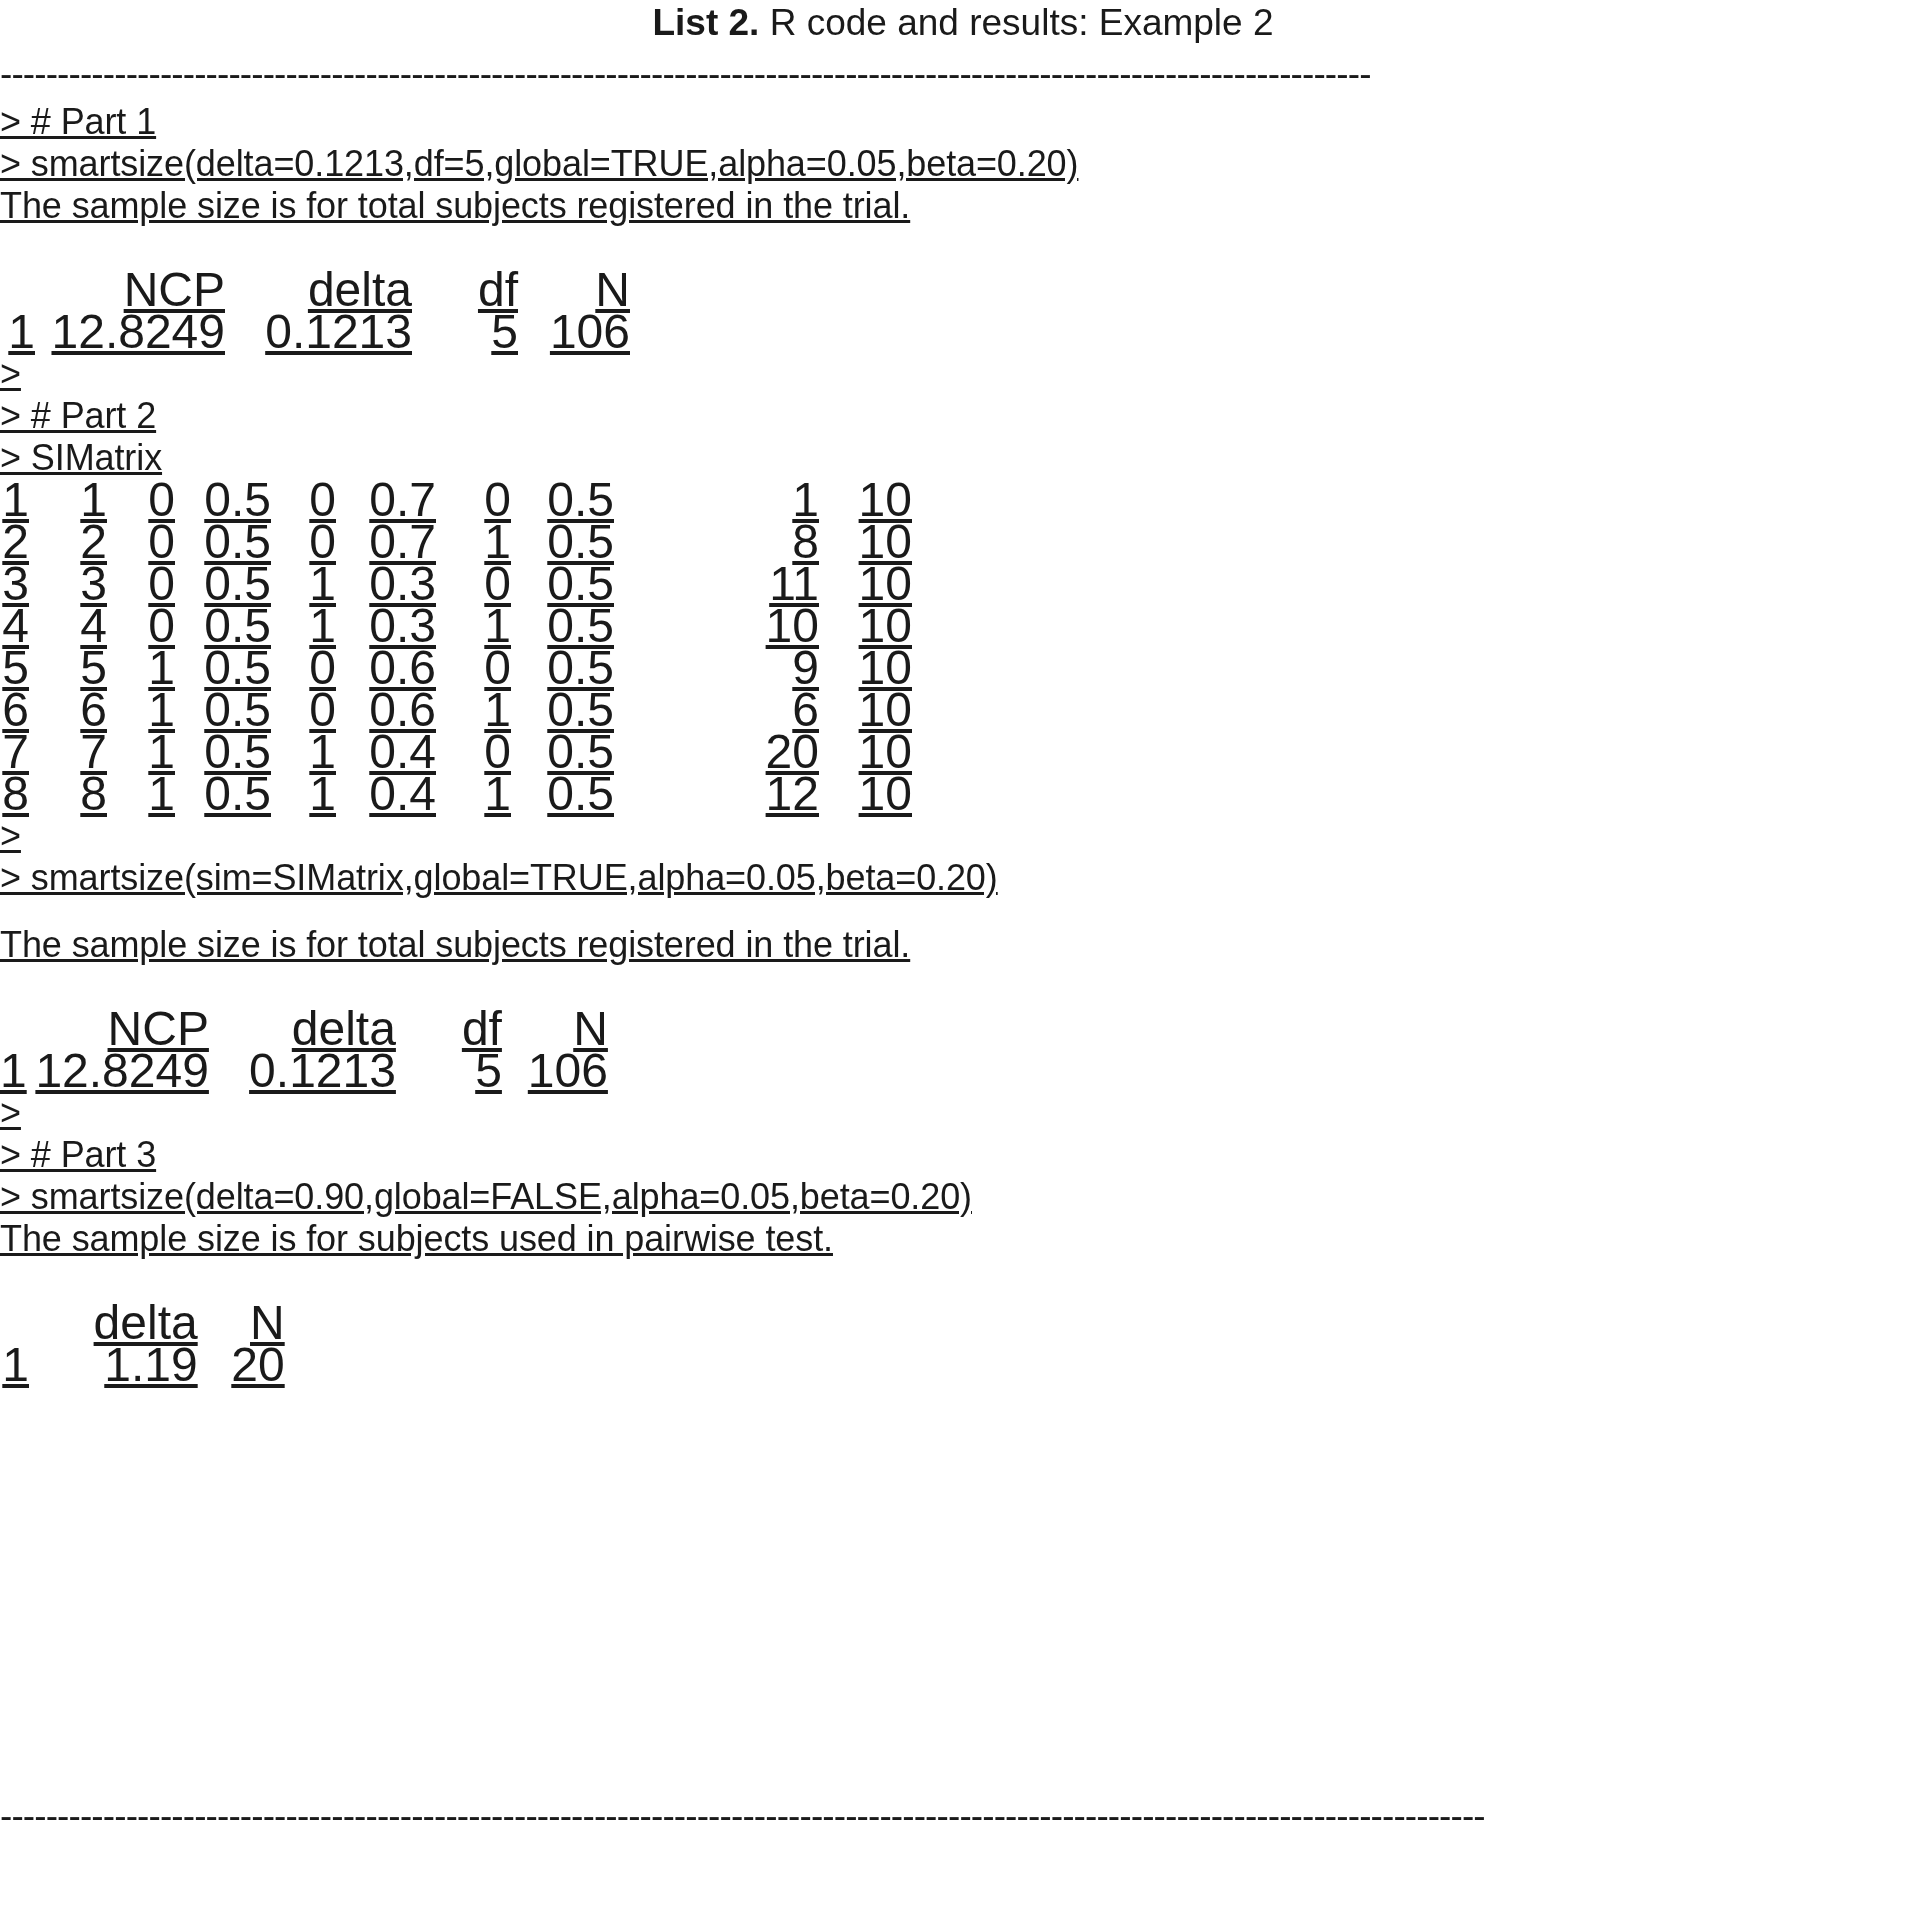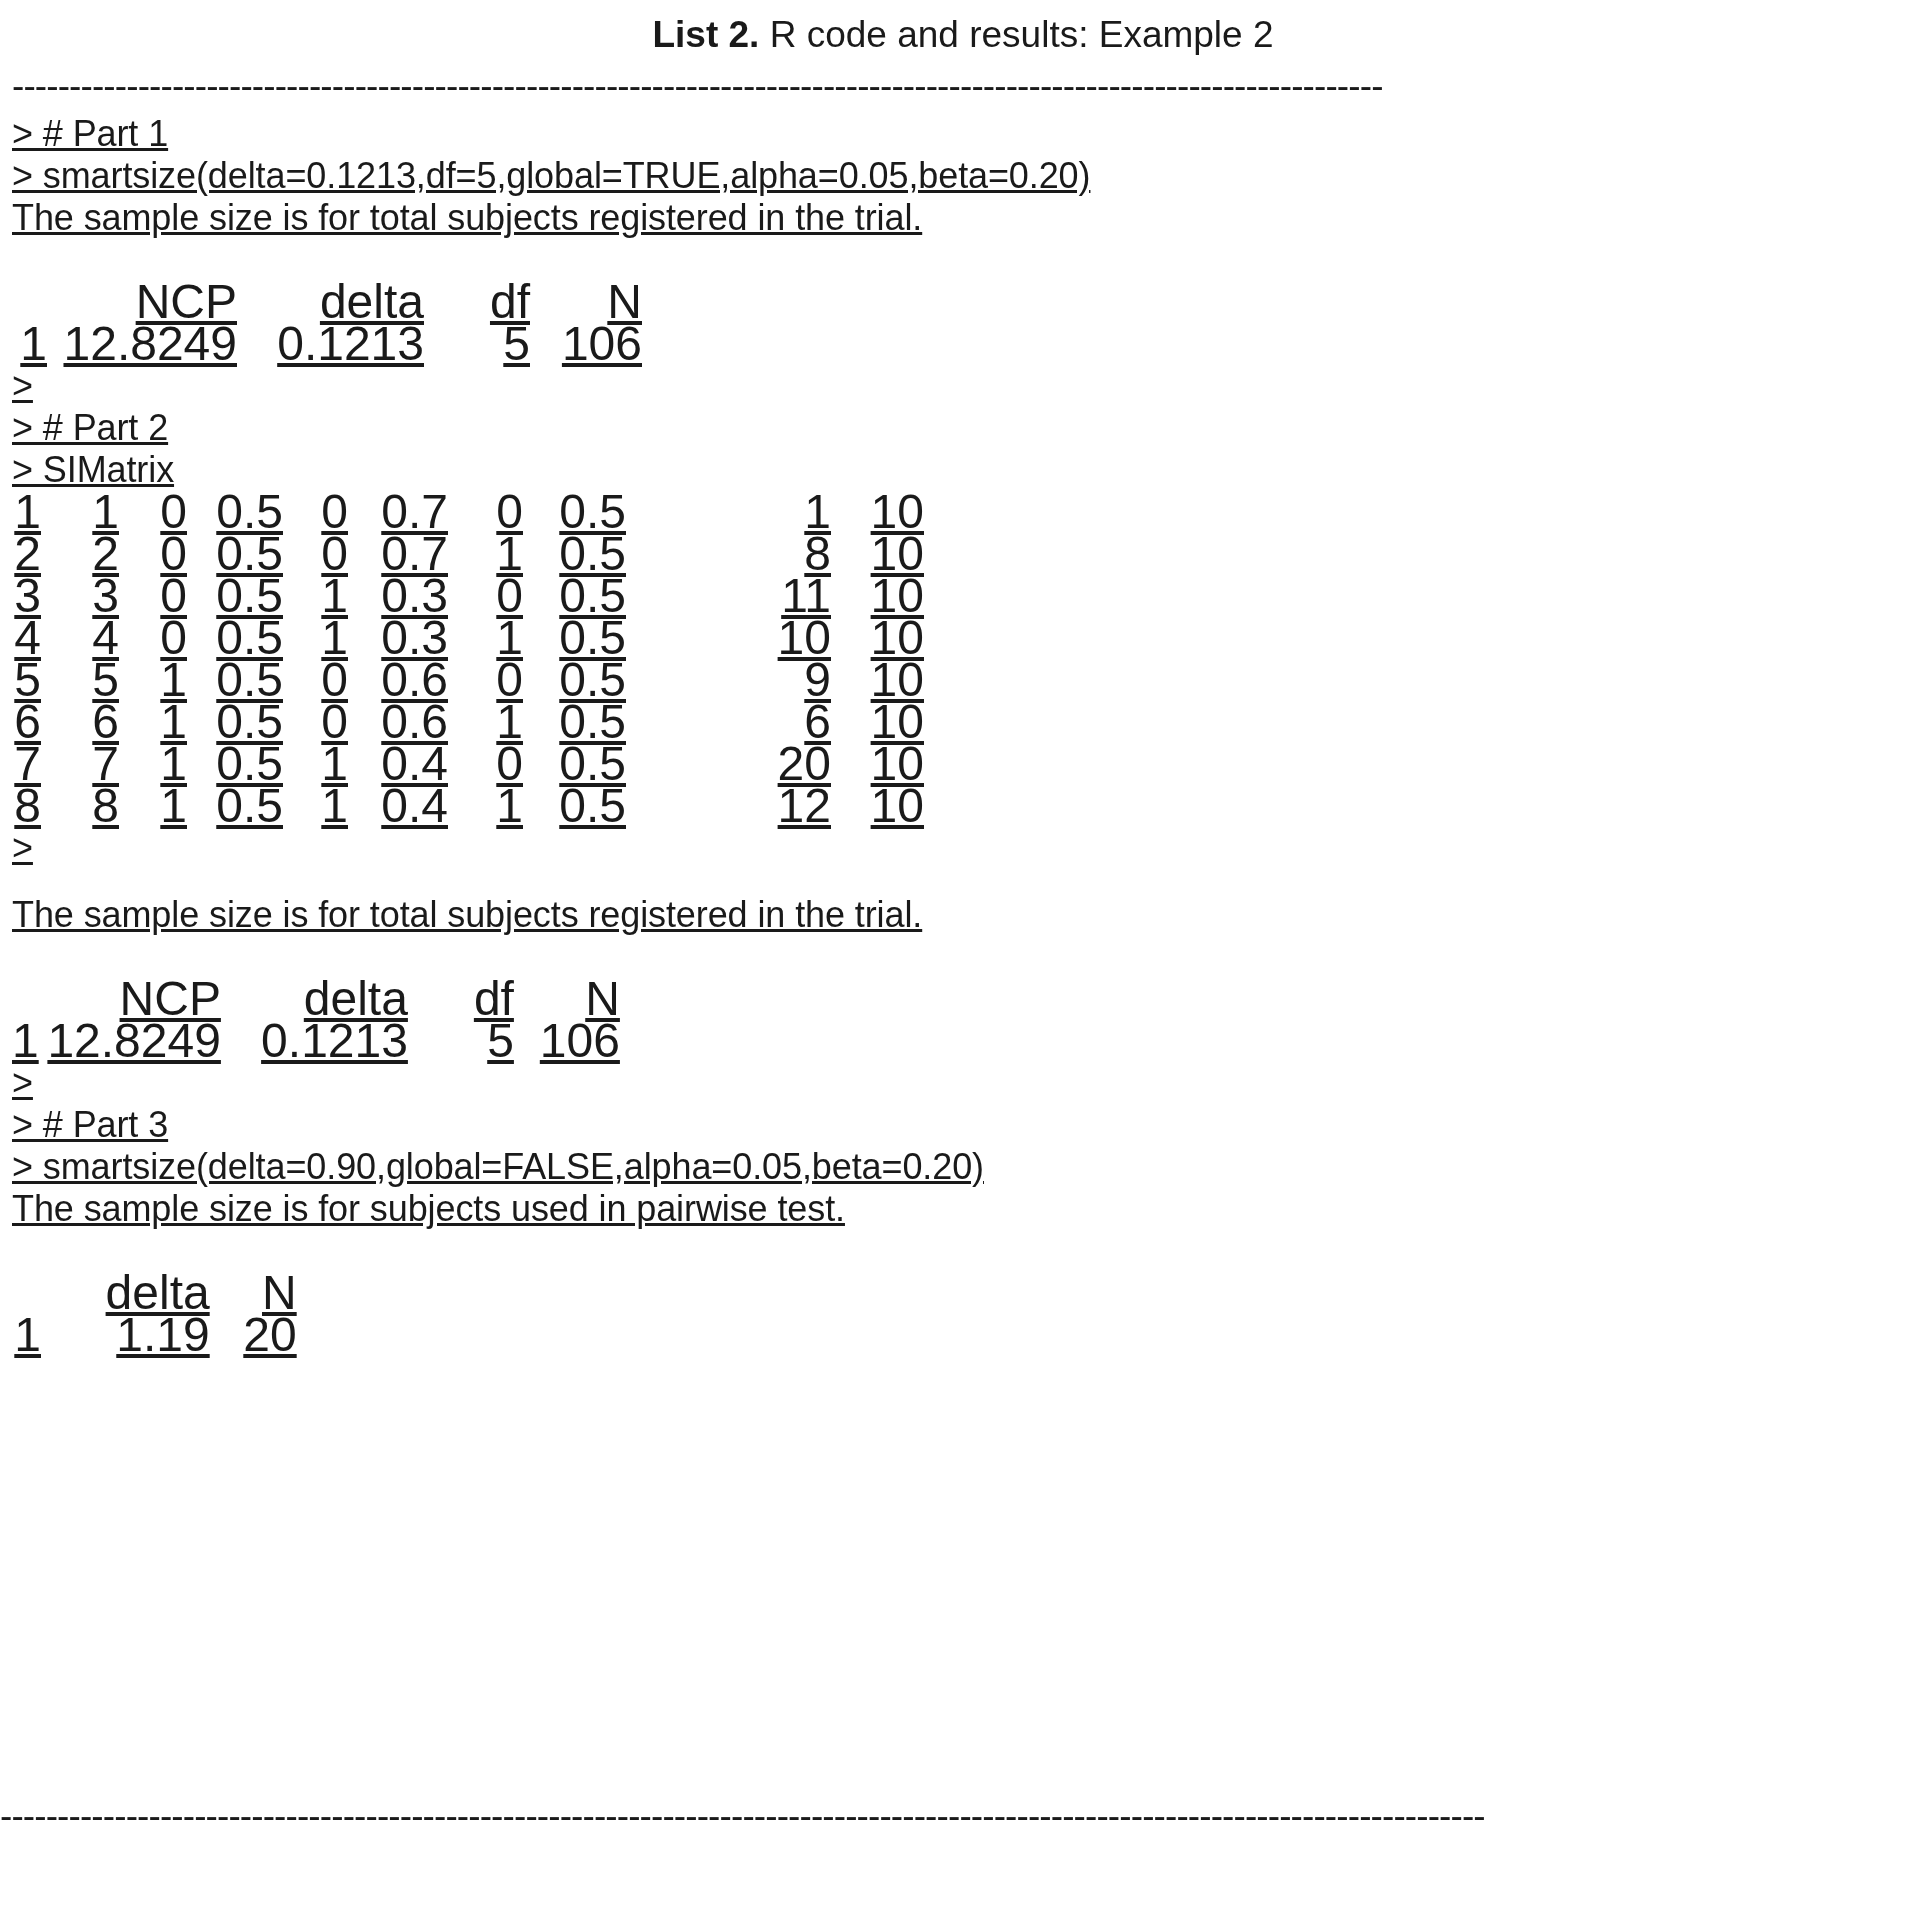--- a/index.html
+++ b/index.html
@@ -11,21 +11,21 @@
     width: 1926px;
     height: 1926px;
     font-family: "Liberation Sans", sans-serif;
     color: #1a1a1a;
     overflow: hidden;
   }
   .page {
     position: relative;
     width: 1926px;
     height: 1834px;
-    padding: 12px;
+    padding: 0;
     box-sizing: border-box;
   }
   .title {
     text-align: center;
     font-size: 37px;
     line-height: 44px;
     padding-top: 1.2px;
     white-space: nowrap;
     letter-spacing: 0px;
   }
@@ -248,20 +248,21 @@
         <td class="s-p2">0.4</td>
         <td class="s-a2">1</td>
         <td class="s-pi2">0.5</td>
         <td class="s-mean">12</td>
         <td class="s-sd">10</td>
       </tr>
     </tbody>
       </table>
 
     <div class="line">&gt;</div>
+    <div class="line">&gt; smartsize(sim=SIMatrix,global=TRUE,alpha=0.05,beta=0.20)</div>
 
     <div class="gap-half"></div>
 
     <div class="line">The sample size is for total subjects registered in the trial.</div>
 
     <div class="gap"></div>
 
     <table class="dftable ncp2">
       <tbody>
           <tr>

